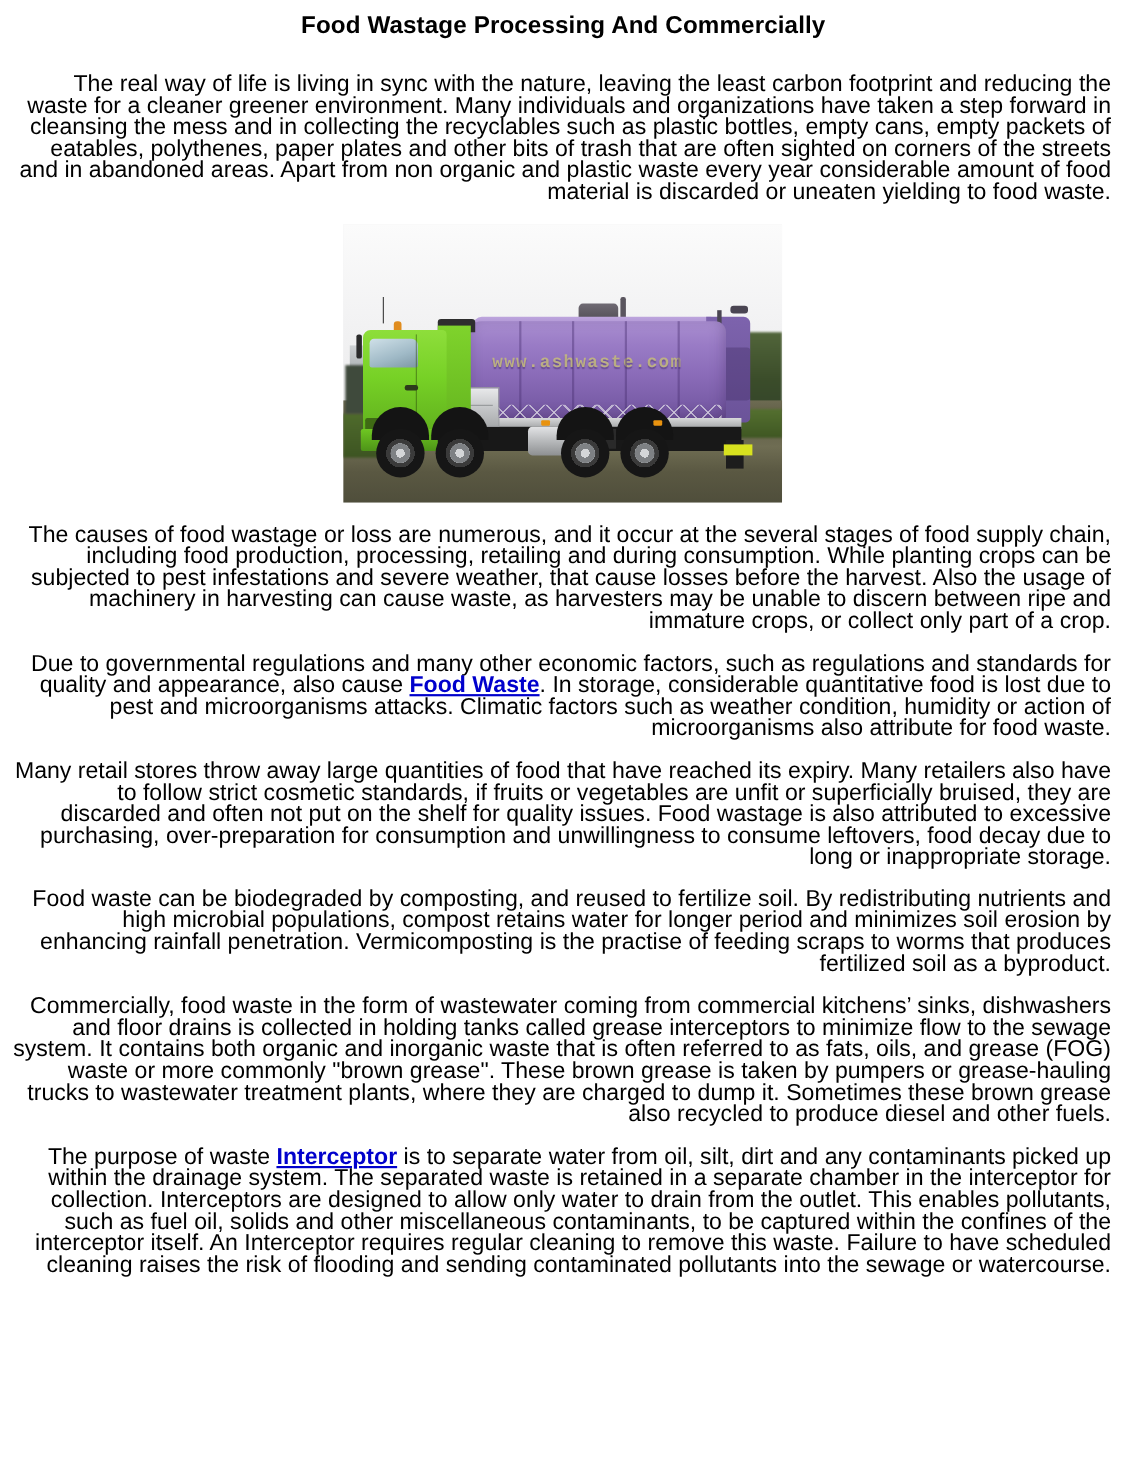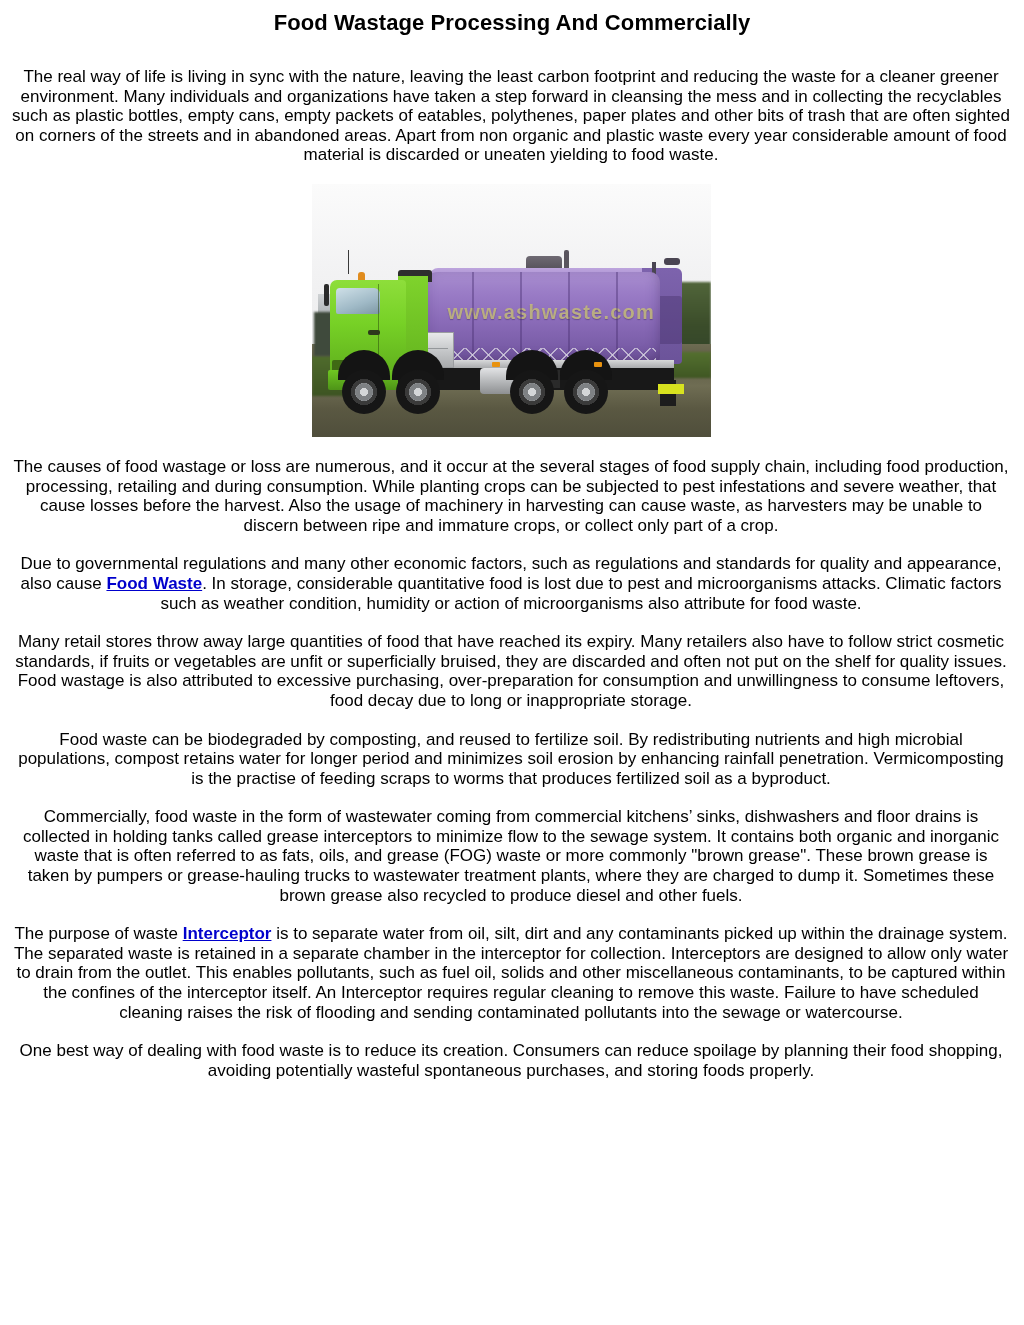--- a/index.html
+++ b/index.html
@@ -30,24 +30,24 @@
     margin: 10px 0 0 0;
     padding: 0 12px;
     letter-spacing: 0.1px;
     line-height: 26px;
     color: #000000;
   }
   .body-wrap {
     padding: 0 14px 0 12px;
   }
   p.para {
-    font-size: 17px;
+    font-size: 21px;
     line-height: 19.6px;
     margin: 0 0 19px 0;
-    text-align: center;
+    text-align: right;
     color: #000000;
     word-spacing: 0px;
   }
   p.first-para {
     margin-top: 31px;
   }
   a.doclink {
     color: #0000CC;
     font-weight: bold;
     text-decoration: underline;
@@ -119,22 +119,22 @@
     position: absolute; left: 214px; top: 72px; width: 36px; height: 18px;
     background: linear-gradient(180deg,#6f6a73 0%,#4e4a52 100%);
     border-radius: 4px 4px 0 0;
   }
   .tank-pipe {
     position: absolute; left: 252px; top: 66px; width: 5px; height: 28px;
     background: #5a555e; border-radius: 2px;
   }
   .tank-txt {
     position: absolute; left: 24px; top: 29px;
-    font-family: Liberation Sans, sans-serif;
-    font-size: 20px;
+    font-family: Liberation Mono, monospace;
+    font-size: 16px;
     font-weight: bold;
     letter-spacing: 1.2px;
     color: rgba(196,186,126,.88);
     text-shadow: 0 1px 1px rgba(60,40,100,.45);
     white-space: nowrap;
   }
   .rear-gear {
     position: absolute; left: 330px; top: 84px; width: 40px; height: 96px;
     background: linear-gradient(180deg,#7d63ad 0%,#6b5399 100%);
     border-radius: 0 6px 4px 0;
@@ -328,18 +328,15 @@
 
     <p class="para">
       <span>Commercially, food waste in the form of wastewater coming from commercial kitchens’ sinks, dishwashers and floor drains is collected in holding tanks called grease interceptors to minimize flow to the sewage system. It contains both organic and inorganic waste that is often referred to as fats, oils, and grease (FOG) waste or more commonly "brown grease". These brown grease is taken by pumpers or grease-hauling trucks to wastewater treatment plants, where they are charged to dump it. Sometimes these brown grease also recycled to produce diesel and other fuels.</span>
     </p>
 
     <p class="para">
       <span>The purpose of waste </span><a class="doclink" href="#">Interceptor</a><span> is to separate water from oil, silt, dirt and any contaminants picked up within the drainage system. The separated waste is retained in a separate chamber in the interceptor for collection. Interceptors are designed to allow only water to drain from the outlet. This enables pollutants, such  as fuel oil, solids and other miscellaneous contaminants,  to be captured within the confines of the interceptor itself. An Interceptor requires regular cleaning to remove this waste. Failure to have scheduled cleaning raises the risk of flooding and sending contaminated pollutants into the sewage or watercourse.</span>
     </p>
 
 
-    <p class="para">
-      <span>One best way of dealing with food waste is to reduce its creation. Consumers can reduce spoilage by planning their food shopping, avoiding potentially wasteful spontaneous purchases, and storing foods properly.</span>
-    </p>
 
   </div>
 </div>
 
 </body></html>

